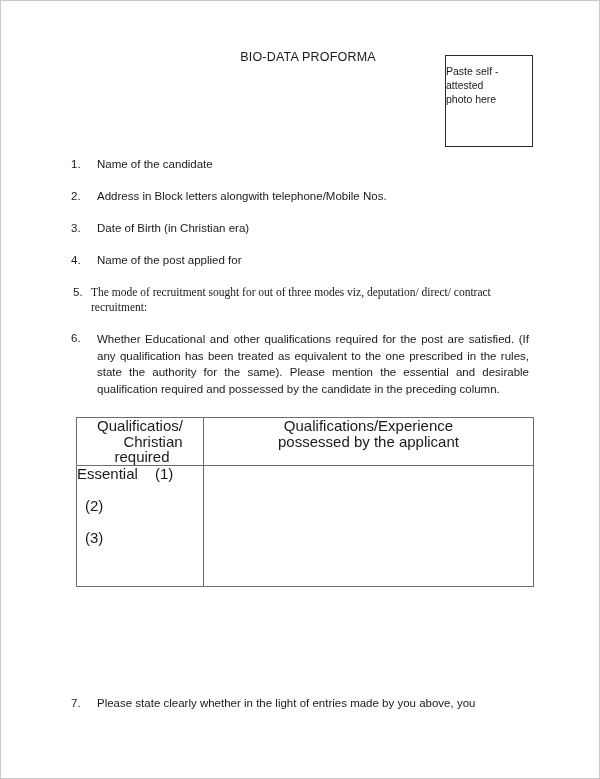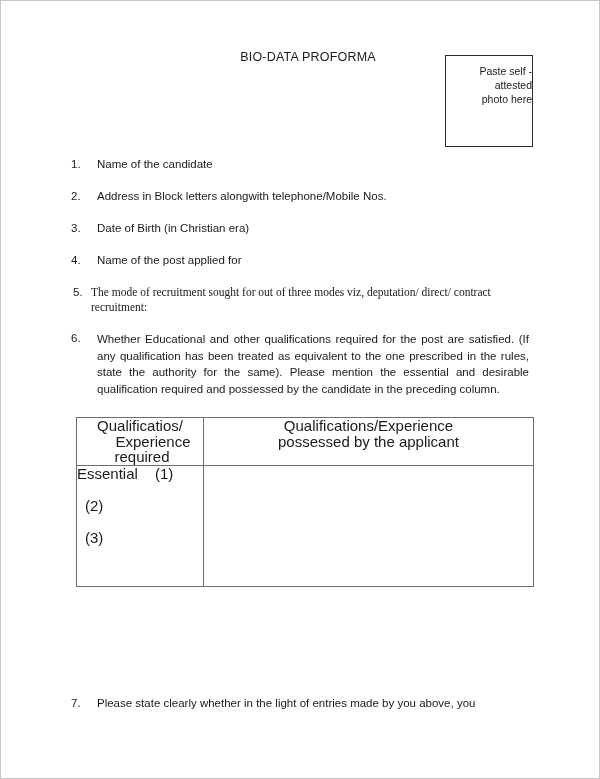--- a/index.html
+++ b/index.html
@@ -40,21 +40,21 @@
     left: 444px;
     top: 54px;
     width: 88px;
     height: 92px;
     border: 1px solid #2b2b2b;
     box-sizing: border-box;
     background: #ffffff;
   }
   .photo-box-text {
     padding-top: 8px;
-    text-align: right;
+    text-align: left;
     font-size: 10.5px;
     line-height: 14px;
     color: #1a1a1a;
   }
   .photo-box-text span { display: block; }
 
   
   .items {
     position: absolute;
     left: 70px;
@@ -225,21 +225,21 @@
 
   <table class="qual-table">
     <colgroup>
       <col class="col-left">
       <col class="col-right">
     </colgroup>
     <thead>
       <tr>
         <th class="hdr-left">
           <span class="l1">Qualificatios/</span>
-          <span class="l2">Experience</span>
+          <span class="l2">Christian</span>
           <span class="l3">required</span>
         </th>
         <th class="hdr-right">
           <span>Qualifications/Experience</span>
           <span>possessed by the applicant</span>
         </th>
       </tr>
     </thead>
     <tbody>
       <tr>

